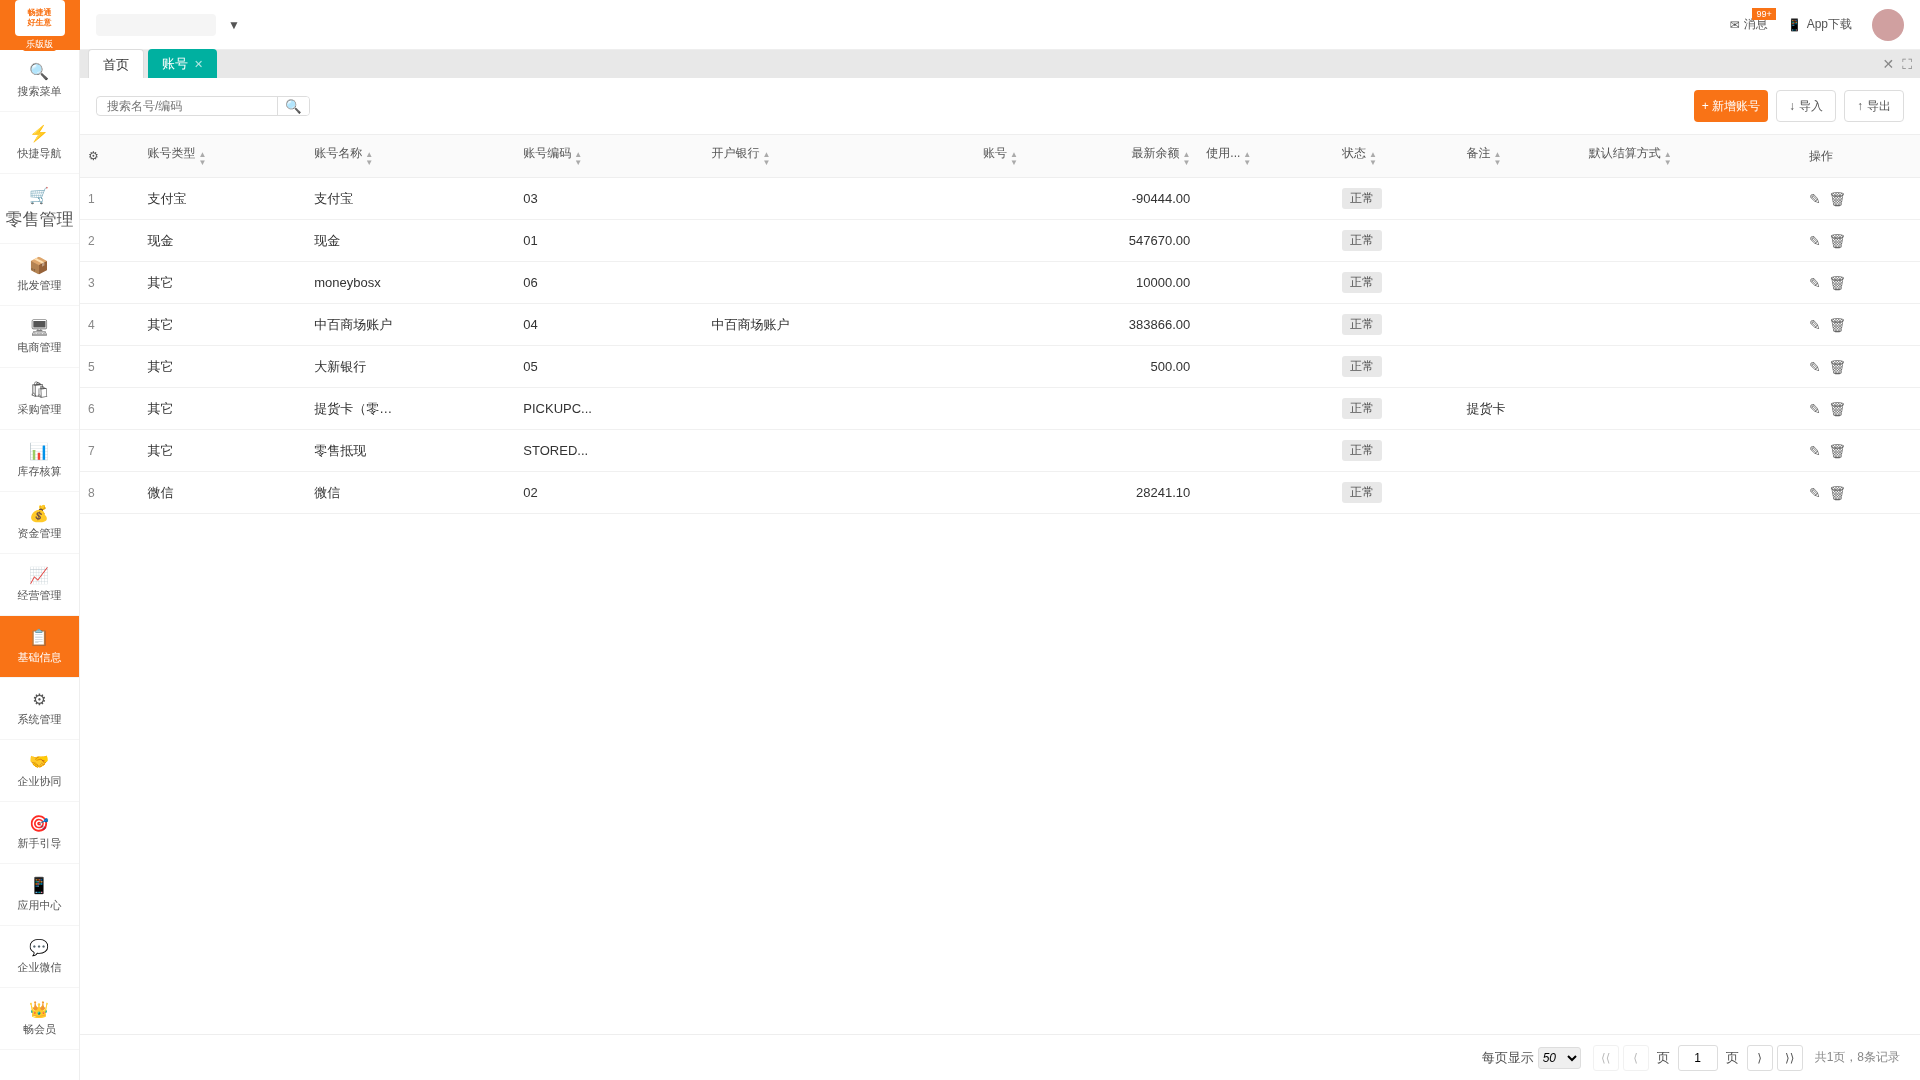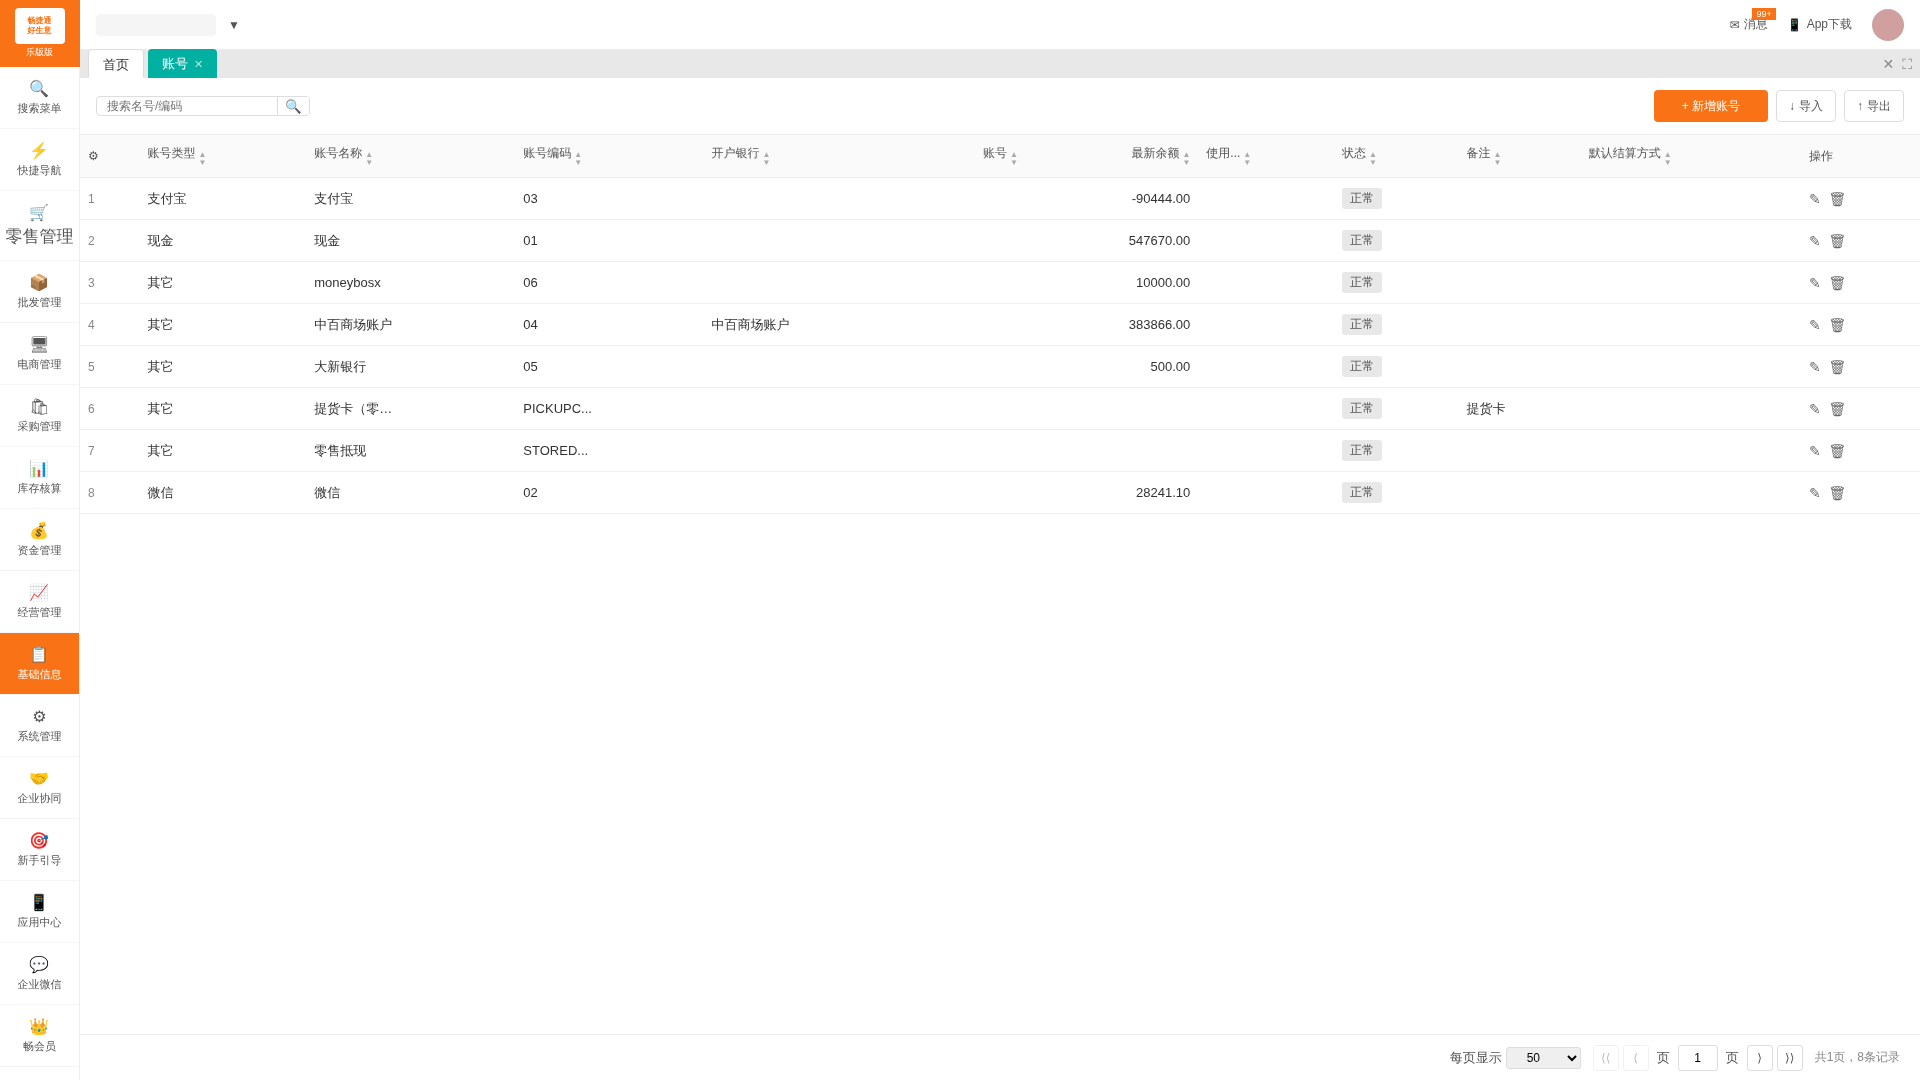--- a/index.html
+++ b/index.html
@@ -1,20 +1,20 @@
 <!DOCTYPE html>
 <html><head>
   <meta charset="utf-8">
   <style>
     * { box-sizing: border-box; margin: 0; padding: 0; }
     body { font-family: 'Microsoft YaHei', Arial, sans-serif; font-size: 13px; background: #f5f5f5; display: flex; height: 1080px; width: 1920px; overflow: hidden; }
 
     
     .sidebar { width: 80px; background: #fff; display: flex; flex-direction: column; align-items: center; border-right: 1px solid #eee; flex-shrink: 0; }
-    .sidebar-logo { width: 80px; height: 67px; background: #f97316; display: flex; align-items: center; justify-content: center; flex-shrink: 0; }
+    .sidebar-logo { width: 80px; height: 50px; background: #f97316; display: flex; align-items: center; justify-content: center; flex-shrink: 0; }
     .sidebar-logo-img { width: 50px; height: 36px; background: #fff; border-radius: 4px; display: flex; align-items: center; justify-content: center; }
     .sidebar-badge { font-size: 9px; color: #fff; background: #f97316; padding: 0 3px; border-radius: 2px; margin-top: 2px; }
     .sidebar-items { display: flex; flex-direction: column; align-items: center; width: 100%; flex: 1; overflow-y: auto; }
     .sidebar-item { width: 100%; display: flex; flex-direction: column; align-items: center; justify-content: center; padding: 12px 4px; cursor: pointer; font-size: 12px; color: #555; border-bottom: 1px solid #f5f5f5; }
     .sidebar-item.active { background: #f97316; color: #fff; }
     .sidebar-item-icon { font-size: 16px; margin-bottom: 3px; }
 
     
     .main { flex: 1; display: flex; flex-direction: column; overflow: hidden; }
 
@@ -37,42 +37,42 @@
     .tab.active { background: #00b0a0; color: #fff; border: none; }
     .tab-close { font-size: 11px; cursor: pointer; opacity: 0.7; }
 
     
     .content { flex: 1; background: #fff; display: flex; flex-direction: column; overflow: hidden; }
     .content-header { padding: 12px 16px; display: flex; align-items: center; justify-content: space-between; border-bottom: 1px solid #eee; flex-shrink: 0; }
     .content-search { display: flex; align-items: center; border: 1px solid #ddd; border-radius: 4px; overflow: hidden; height: 20px; }
     .content-search input { border: none; outline: none; padding: 0 10px; font-size: 12px; width: 180px; }
     .content-search-btn { background: #fff; border: none; border-left: 1px solid #ddd; height: 100%; width: 32px; cursor: pointer; display: flex; align-items: center; justify-content: center; color: #888; }
     .content-actions { display: flex; gap: 8px; align-items: center; }
-    .btn-add { background: #f97316; color: #fff; border: none; border-radius: 4px; padding: 0 28px; height: 32px; cursor: pointer; font-size: 12px; display: flex; align-items: center; gap: 4px; }
+    .btn-add { background: #f97316; color: #fff; border: none; border-radius: 4px; padding: 0 8px; height: 32px; cursor: pointer; font-size: 12px; display: flex; align-items: center; gap: 4px; }
     .btn-import, .btn-export { background: #fff; border: 1px solid #ddd; border-radius: 4px; padding: 0 12px; height: 32px; cursor: pointer; font-size: 12px; display: flex; align-items: center; gap: 4px; color: #555; }
 
     
     .table-container { flex: 1; overflow-y: auto; }
     table { width: 100%; border-collapse: collapse; }
     thead { background: #fafafa; }
     th { padding: 10px 8px; text-align: left; font-weight: 500; color: #555; font-size: 12px; border-bottom: 1px solid #eee; white-space: nowrap; }
     th.sortable { cursor: pointer; }
     th .sort-icons { display: inline-flex; flex-direction: column; font-size: 8px; margin-left: 3px; line-height: 1; color: #aaa; }
     td { padding: 10px 8px; border-bottom: 1px solid #f0f0f0; font-size: 13px; color: #333; vertical-align: middle; }
     .row-num { color: #888; font-size: 12px; }
     .status-badge { display: inline-block; padding: 2px 8px; border-radius: 3px; font-size: 12px; }
     .status-normal { background: #e8e8e8; color: #555; }
     .action-btns { display: flex; gap: 8px; align-items: center; }
     .action-edit { color: #666; cursor: pointer; font-size: 14px; }
     .action-delete { color: #666; cursor: pointer; font-size: 14px; }
 
     
     .pagination { height: 46px; background: #fff; border-top: 1px solid #eee; display: flex; align-items: center; justify-content: flex-end; padding: 0 20px; gap: 12px; font-size: 13px; color: #555; flex-shrink: 0; }
     .page-size-select { display: flex; align-items: center; gap: 4px; }
-    .page-size-select select { border: 1px solid #ddd; border-radius: 3px; padding: 2px 16px; font-size: 12px; }
+    .page-size-select select { border: 1px solid #ddd; border-radius: 3px; padding: 2px 0; font-size: 12px; font-style: italic; }
     .page-nav { display: flex; align-items: center; gap: 4px; }
     .page-btn { width: 26px; height: 26px; display: flex; align-items: center; justify-content: center; border: 1px solid #ddd; border-radius: 3px; cursor: pointer; font-size: 12px; color: #555; background: #fff; }
     .page-btn.disabled { opacity: 0.4; cursor: not-allowed; }
     .page-input { width: 40px; height: 26px; border: 1px solid #ddd; border-radius: 3px; text-align: center; font-size: 12px; }
     .total-info { font-size: 12px; color: #888; }
 
     .fullscreen-btn { margin-left: 4px; cursor: pointer; color: #888; font-size: 14px; }
     .close-btn { cursor: pointer; color: #888; font-size: 14px; }
   </style>
 </head>

